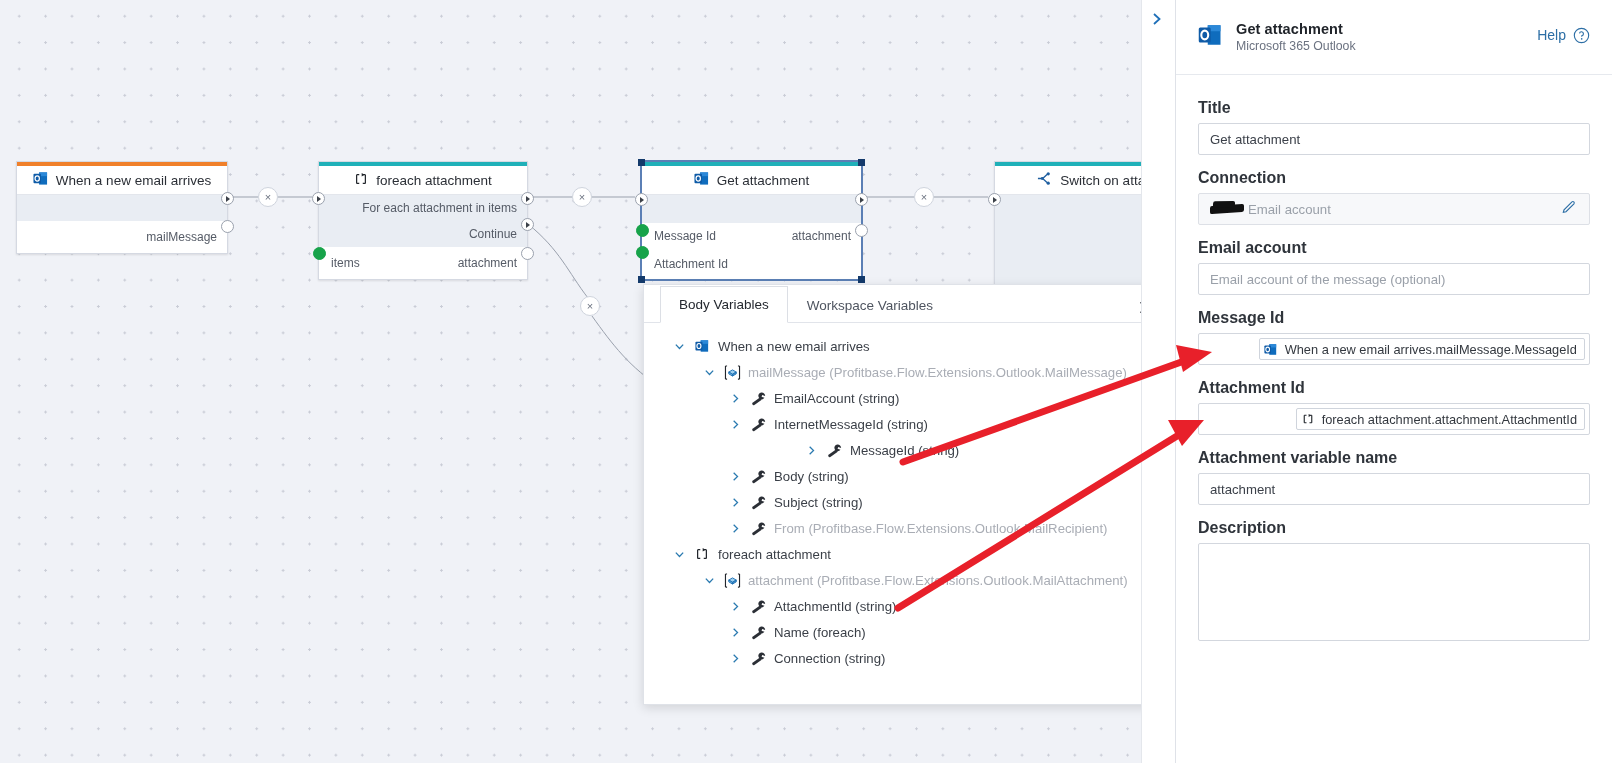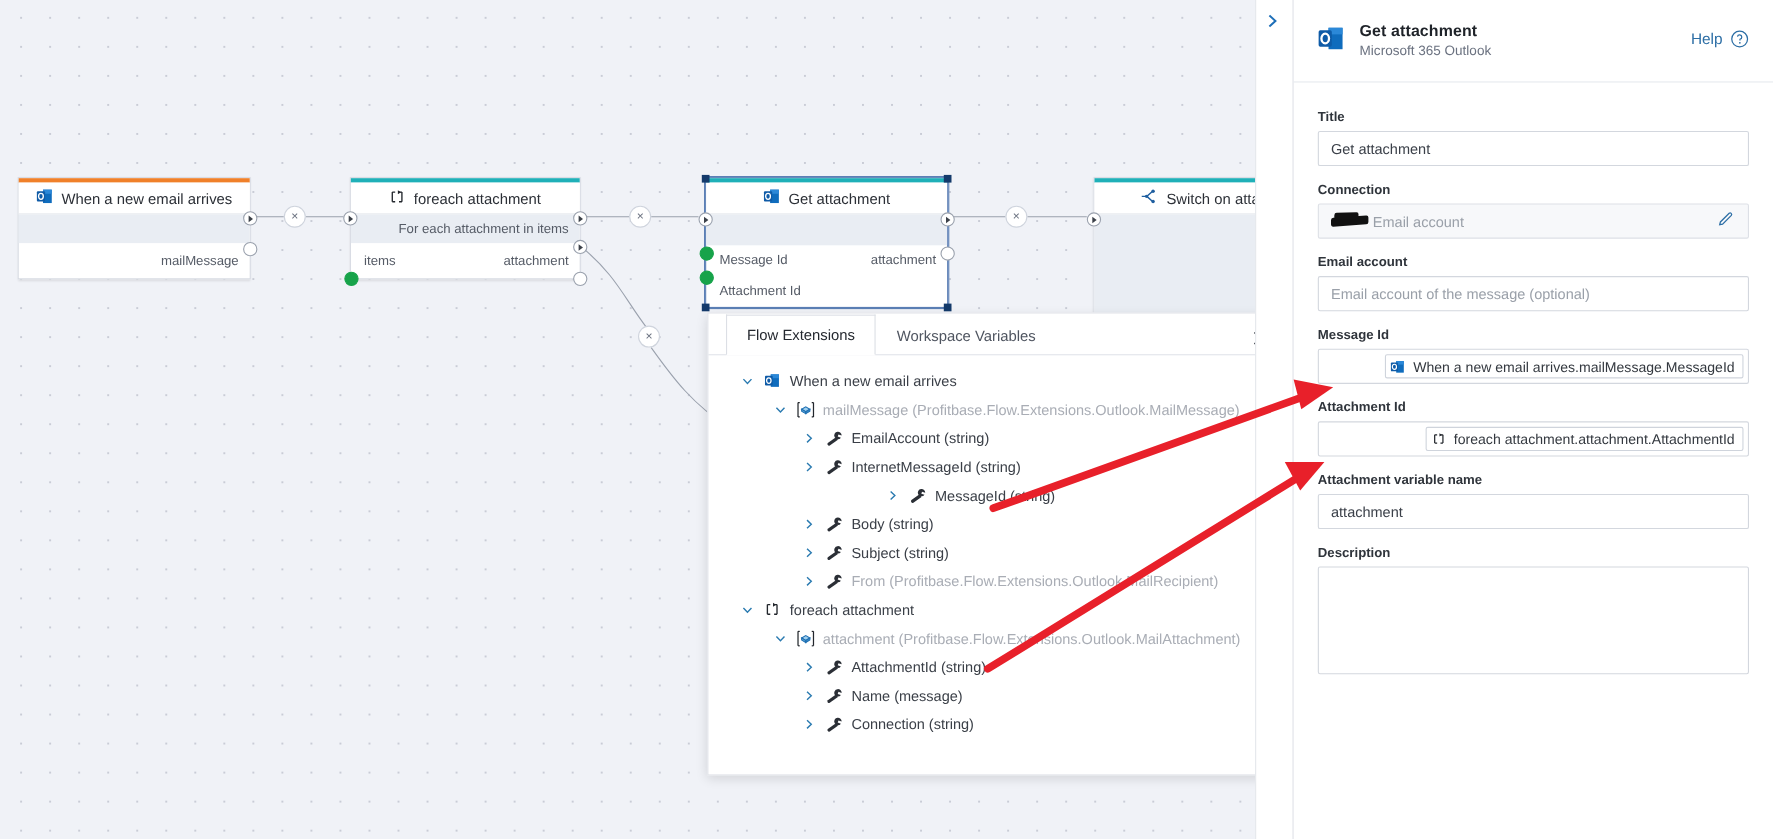--- a/index.html
+++ b/index.html
@@ -105,21 +105,21 @@
     position: absolute; left: 1175px; top: 0; width: 437px; height: 763px;
     background: #fff; border-left: 1px solid #dfe2e8;
   }
   #prophead { height: 75px; border-bottom: 1px solid #e6e9ee; display: flex; align-items: center; padding: 0 22px; }
   #prophead .txt { margin-left: 14px; flex: 1; }
   #prophead .t1 { font-size: 14.5px; color: #1f2329; font-weight: bold; letter-spacing: .1px; }
   #prophead .t2 { font-size: 12.3px; color: #6b7280; margin-top: 2px; }
   #help { display: flex; align-items: flex-start; gap: 7px; color: #2c6ea5; font-size: 14px; cursor: pointer; }
 
   #propbody { padding: 18px 22px 0 22px; }
-  .flabel { font-size: 12px; color: #2f343b; font-weight: bold; margin: 14px 0 6px; }
+  .flabel { font-size: 16px; color: #2f343b; font-weight: bold; margin: 14px 0 6px; }
   .flabel:first-child { margin-top: 6px; }
   .finput {
     height: 32px; border: 1px solid #d3d7de; border-radius: 2px;
     display: flex; align-items: center; padding: 0 11px; font-size: 13.2px;
     color: #3b4049; background: #fff;
   }
   .finput.readonly { background: #f7f8fa; border-color: #dde0e6; }
   .finput .ph { color: #9aa0a9; }
   .finput .pencil { margin-left: auto; color: #2c6ea5; }
   .tokenbox { gap: 0; padding: 0 4px; justify-content: flex-end; }
@@ -188,20 +188,23 @@
           <svg width="14" height="14" viewBox="0 0 16 16">
             <path d="M3 3 H6 M3 3 V13 M3 13 H6" stroke="#22262c" stroke-width="1.4" fill="none"></path>
             <path d="M13 3 H10 M13 3 V13 M13 13 H10" stroke="#22262c" stroke-width="1.4" fill="none"></path>
             <path d="M8.8 1.2 L12 3.2 L8.8 5.2" fill="#22262c"></path>
           </svg>
         </span>
         <span>foreach attachment</span>
       </div>
       <div class="row band">
         <span>For each attachment in items</span>
+      </div>
+      <div class="row band">
+        <span>Continue</span>
       </div>
       <div class="row tall">
         <span class="left">items</span>
         <span>attachment</span>
       </div>
       <div class="port arrow" style="left:-7px; top:30px;"></div>
       <div class="port arrow" style="right:-7px; top:30px;"></div>
       <div class="port arrow" style="right:-7px; top:56px;"></div>
       <div class="port green" style="left:-6px; top:85px;"></div>
       <div class="port hollow" style="right:-7px; top:85px;"></div>
@@ -258,21 +261,21 @@
 
     <div class="xbadge" style="left:258px; top:187px;">×</div>
     <div class="xbadge" style="left:572px; top:187px;">×</div>
     <div class="xbadge" style="left:914px; top:187px;">×</div>
     <div class="xbadge" style="left:580px; top:296px;">×</div>
   </div>
 
   <div id="varpanel">
     <div id="vartabs">
       <div class="vtab active">
-        <span>Flow Extensions</span>
+        <span>Body Variables</span>
       </div>
       <div class="vtab">
         <span>Workspace Variables</span>
       </div>
     </div>
     <div id="close-var">
       <svg width="15" height="15" viewBox="0 0 16 16">
         <path d="M2.5 2.5 L13.5 13.5 M13.5 2.5 L2.5 13.5" stroke="#3c4149" stroke-width="1.3"></path>
       </svg>
     </div>
@@ -458,21 +461,21 @@
             <svg width="11" height="11" viewBox="0 0 12 12">
               <path d="M4 2 L8.2 6 L4 10" stroke="#2a7ab0" stroke-width="1.4" fill="none"></path>
             </svg>
           </span>
         <span class="ico">
             <svg width="16" height="15" viewBox="0 0 16 16">
               <path d="M11.6 1.6 a3.6 3.6 0 1 0 3.3 5.7 l-3.1-1.1 0.7-2 3.1 1.1 a3.6 3.6 0 0 0-4-3.7 z" fill="#2b2f36"></path>
               <path d="M10.4 6.6 L2.2 12.4 a1.6 1.6 0 0 0 1.9 2.5 L12 9.3 z" fill="#2b2f36"></path>
             </svg>
           </span>
-        <span class="lbl">Name (message)</span>
+        <span class="lbl">Name (foreach)</span>
       </div>
 
       <div class="tnode" style="padding-left:80px;">
         <span class="chev">
             <svg width="11" height="11" viewBox="0 0 12 12">
               <path d="M4 2 L8.2 6 L4 10" stroke="#2a7ab0" stroke-width="1.4" fill="none"></path>
             </svg>
           </span>
         <span class="ico">
             <svg width="16" height="15" viewBox="0 0 16 16">

